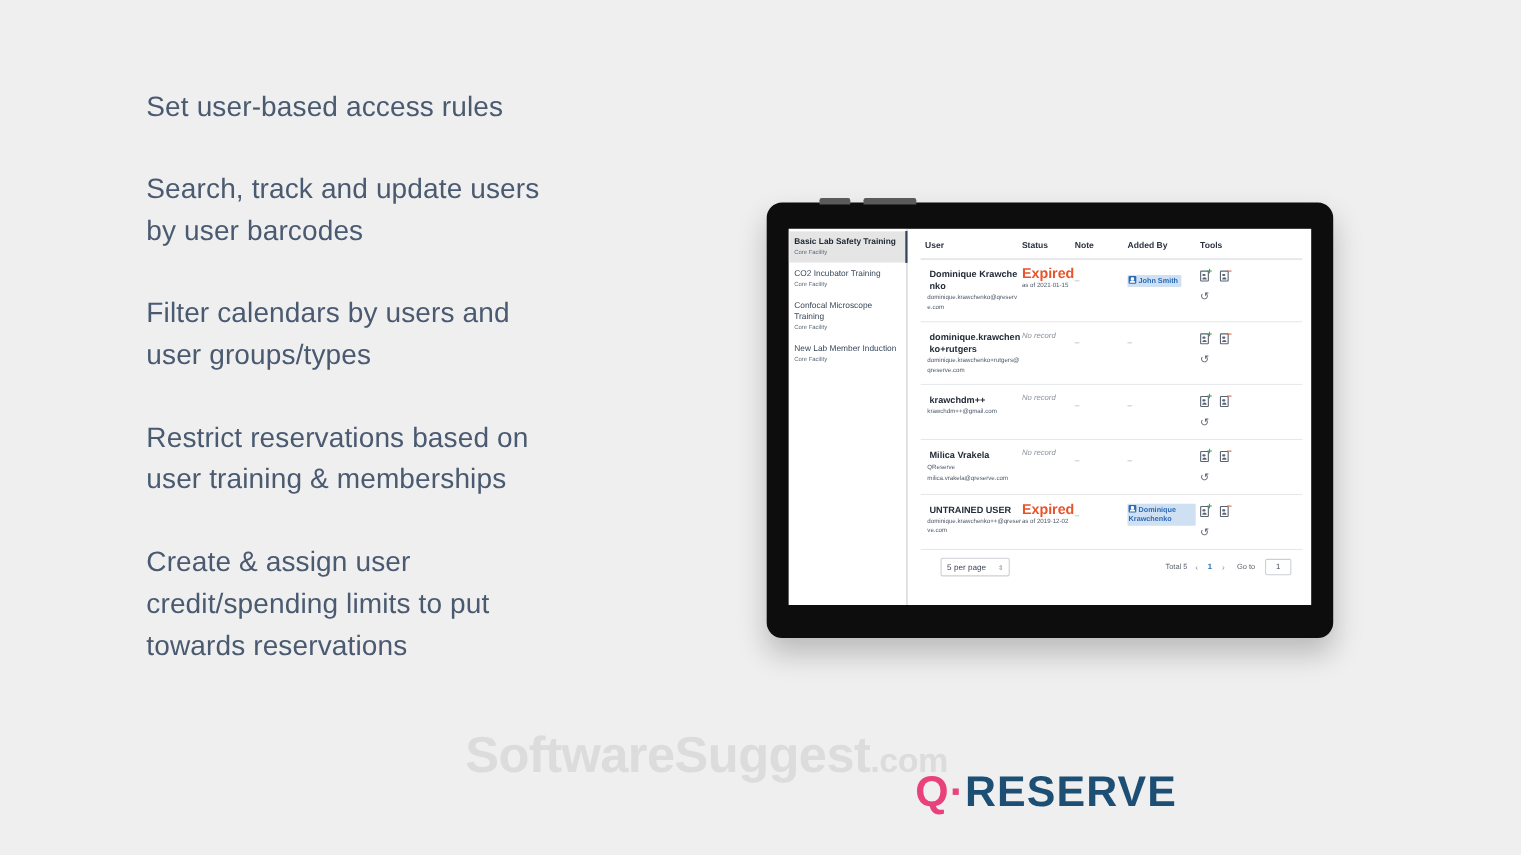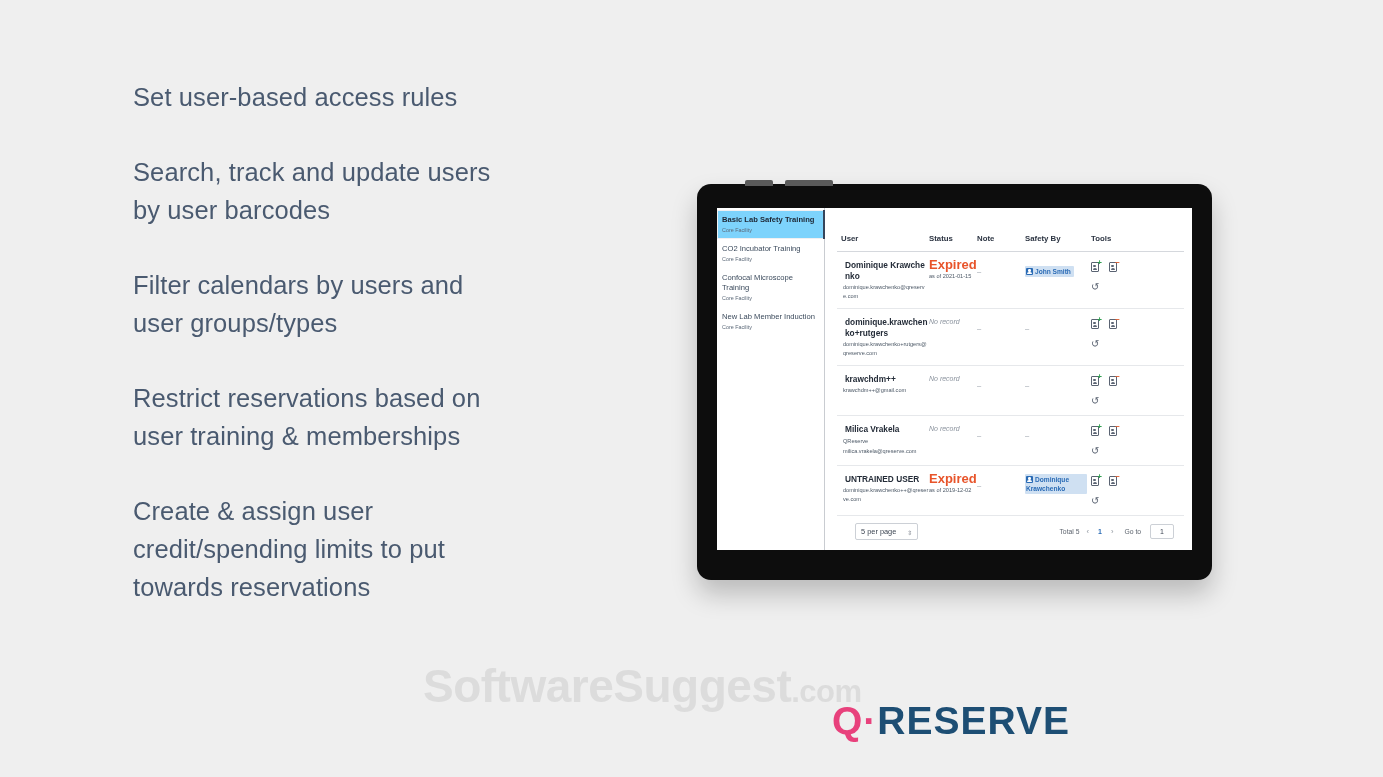--- a/index.html
+++ b/index.html
@@ -82,38 +82,38 @@
   }
   .side-item .s-title {
     font-size: 7.6px; line-height: 10px;
     color: #3b4a5c; font-weight: 500;
   }
   .side-item .s-sub {
     font-size: 5.4px; line-height: 8px;
     color: #5b6878; margin-top: 1px;
   }
   .side-item.active {
-    background: #7dd3fc;
+    background: #e5e5e5;
     box-shadow: inset 0 0 0 1px #f0f0f2;
   }
   .side-item.active .s-title { color: #1d2633; font-weight: 700; }
   .side-item.active::after {
     content: ""; position: absolute; right: -1px; top: 0; bottom: 0;
     width: 2px; background: #36445a;
   }
 
   #content { flex: 1; display: flex; flex-direction: column; min-width: 0; padding-left: 12px; }
 
   .table-head {
     display: flex; padding: 10px 4px 8px 4px;
     border-bottom: 1px solid #d5d8dd;
     margin-right: 8px;
   }
   .table-head .th {
-    font-size: 7.8px; font-weight: 700; color: #2c3442; margin-top: 16px;
+    font-size: 7.8px; font-weight: 700; color: #2c3442;
   }
 
   .col-user   { width: 88px; flex: 0 0 88px; }
   .col-status { width: 48px; flex: 0 0 48px; }
   .col-note   { width: 48px; flex: 0 0 48px; }
   .col-added  { width: 66px; flex: 0 0 66px; }
   .col-tools  { width: 48px; flex: 0 0 48px; }
 
   .row {
     display: flex; padding: 8px 4px 8px 4px;
@@ -262,21 +262,21 @@
             <div class="s-sub">Core Facility</div>
           </div>
         </div>
 
         <div id="content">
 
           <div class="table-head">
             <div class="th col-user">User</div>
             <div class="th col-status">Status</div>
             <div class="th col-note">Note</div>
-            <div class="th col-added">Safety By</div>
+            <div class="th col-added">Added By</div>
             <div class="th col-tools">Tools</div>
           </div>
 
           <div class="row">
             <div class="col-user">
               <div class="u-name">Dominique Krawchenko</div>
               <div class="u-email">dominique.krawchenko@qreserve.com</div>
             </div>
             <div class="col-status">
               <div class="st-expired">Expired</div>

